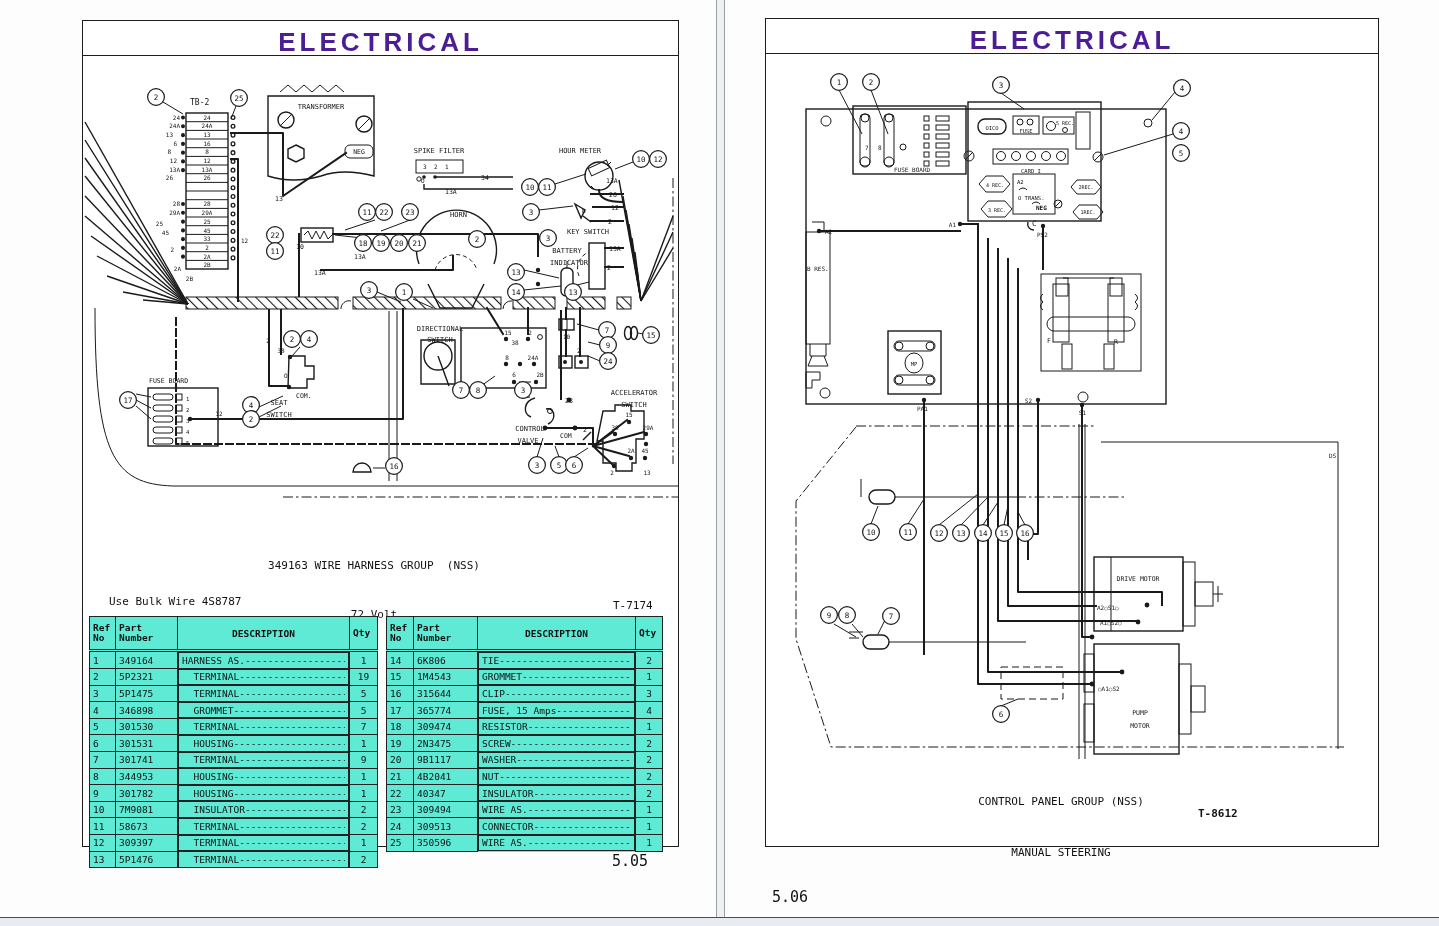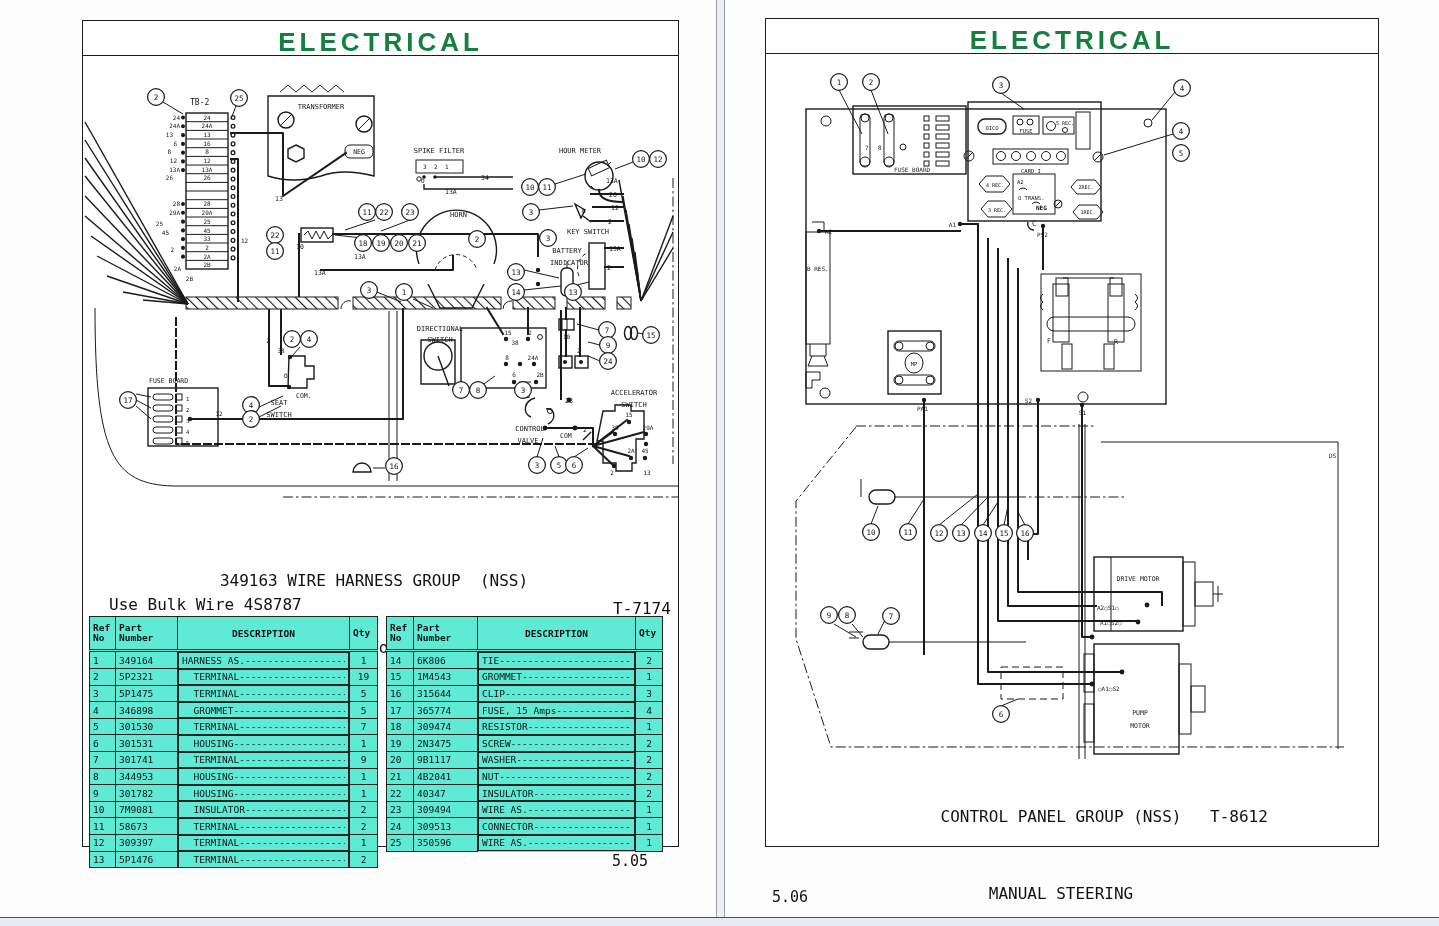--- a/index.html
+++ b/index.html
@@ -2,30 +2,30 @@
 <html><head>
 <meta charset="utf-8">
 <style>
   html,body{margin:0;padding:0;background:#fff;}
   #canvas{position:relative;width:1439px;height:926px;background:#fdfdfd;overflow:hidden;
           font-family:"DejaVu Sans Mono",monospace;color:#111;}
   .page{position:absolute;border:1.6px solid #1d1d1d;background:#fff;}
   #pageL{left:82px;top:20px;width:595px;height:825px;}
   #pageR{left:765px;top:18px;width:612px;height:827px;}
   .banner{height:34px;border-bottom:1.6px solid #1d1d1d;display:flex;align-items:center;justify-content:center;}
-  .banner .ttl{font-family:"Liberation Sans",sans-serif;font-weight:bold;font-size:26px;letter-spacing:4px;color:#15803d;margin-top:8px;}
+  .banner .ttl{font-family:"Liberation Sans",sans-serif;font-weight:bold;font-size:26px;letter-spacing:4px;color:#4c1d95;margin-top:8px;}
   svg{position:absolute;left:0;}
   svg text{font-family:"DejaVu Sans Mono",monospace;fill:#141414;}
   .w{stroke:#1a1a1a;stroke-width:2;fill:none;stroke-linejoin:round;stroke-linecap:square;}
   .t{stroke:#1a1a1a;stroke-width:1;fill:none;}
   .t2{stroke:#1a1a1a;stroke-width:1.4;fill:none;}
   .dash{stroke-dasharray:7 4;}
   .dd{stroke-dasharray:10 3 2.5 3;}
   .f{fill:#1a1a1a;stroke:none;}
-  .cap{position:absolute;font-size:16px;white-space:pre;}
+  .cap{position:absolute;font-size:11px;white-space:pre;}
   .ptable{position:absolute;border-collapse:collapse;table-layout:fixed;background:#5eead4;}
   .ptable th,.ptable td{border:1.1px solid #222;padding:0 3px;font-size:9.5px;height:14.6px;
      font-family:"DejaVu Sans Mono",monospace;white-space:pre;overflow:hidden;}
   .ptable thead th{border-bottom:3px double #222;height:32px;}
   .hsm{font-family:"Liberation Sans",sans-serif;font-size:8.5px;font-weight:bold;text-align:left;line-height:1.1;}
   .hbig{font-family:"Liberation Sans",sans-serif;font-size:12.5px;font-weight:bold;text-align:center;}
   td.desc{display:flex;align-items:center;}
   td.desc .leader{flex:1;overflow:hidden;white-space:nowrap;}
   td.desc .leader::after{content:"--------------------------------------------";}
   td.qty{text-align:center;}
@@ -963,23 +963,23 @@
           <text x="125" y="564.6" text-anchor="middle" font-size="7.5">7</text>
         </g>
         <g>
           <circle cx="235" cy="660" r="8.4" fill="#fff" stroke="#1a1a1a" stroke-width="1.2"></circle>
           <text x="235" y="662.6" text-anchor="middle" font-size="7.5">6</text>
         </g>
       </svg>
 
     <div class="cap" style="left:80px;top:750px;width:430px;text-align:center;">
       <div>CONTROL PANEL GROUP (NSS)</div>
-      <div style="margin-top:20px;">MANUAL STEERING</div>
+      <div style="margin-top:12px;">MANUAL STEERING</div>
     </div>
-    <div class="cap" style="left:444px;top:788px;">T-8612</div>
+    <div class="cap" style="left:432px;top:788px;font-weight:bold;">T-8612</div>
   </div>
 
   <div class="pageno" style="left:612px;top:852px;">5.05</div>
   <div class="pageno" style="left:772px;top:888px;">5.06</div>
 
   <div id="gutter"></div>
   <div id="bottombar"></div>
 </div>
 
 </body></html>

